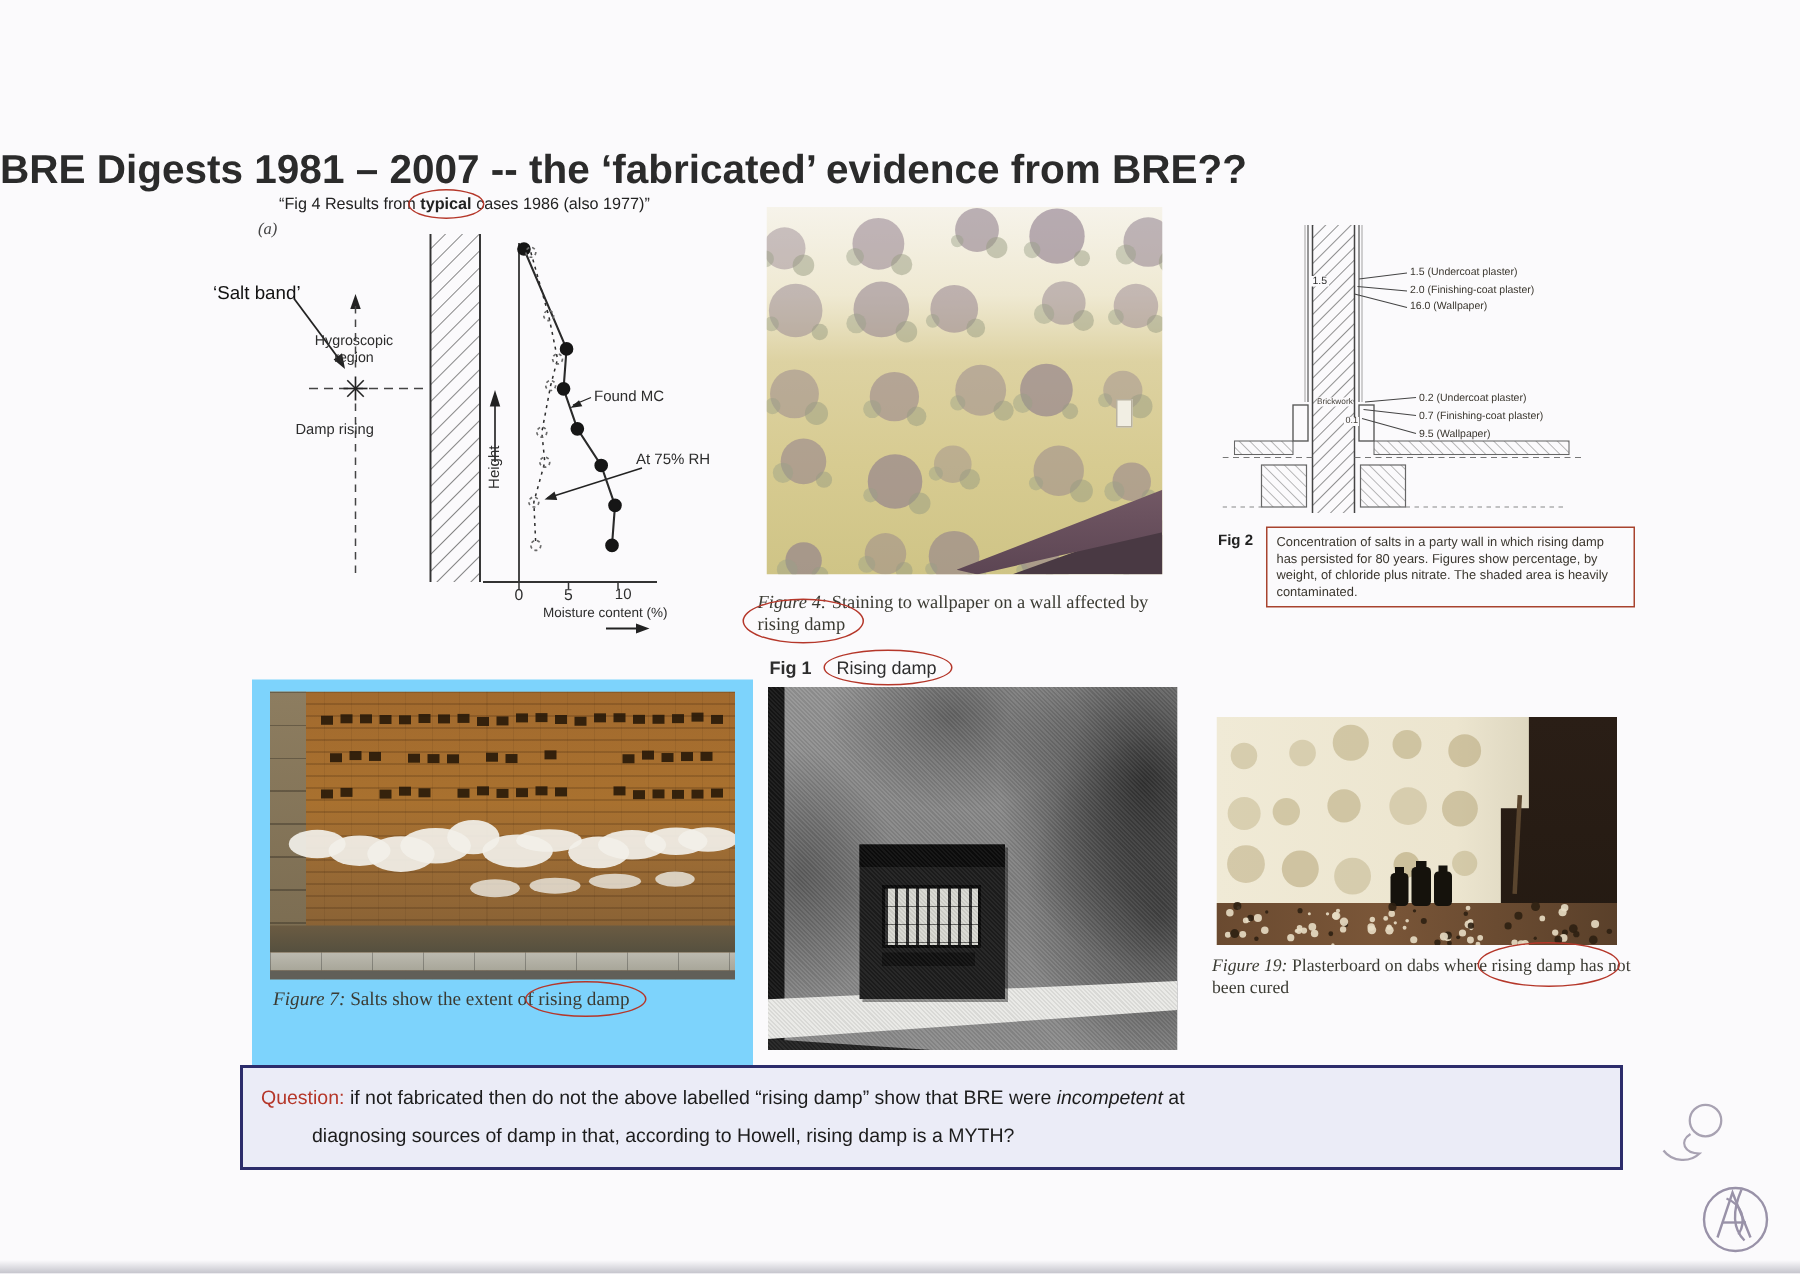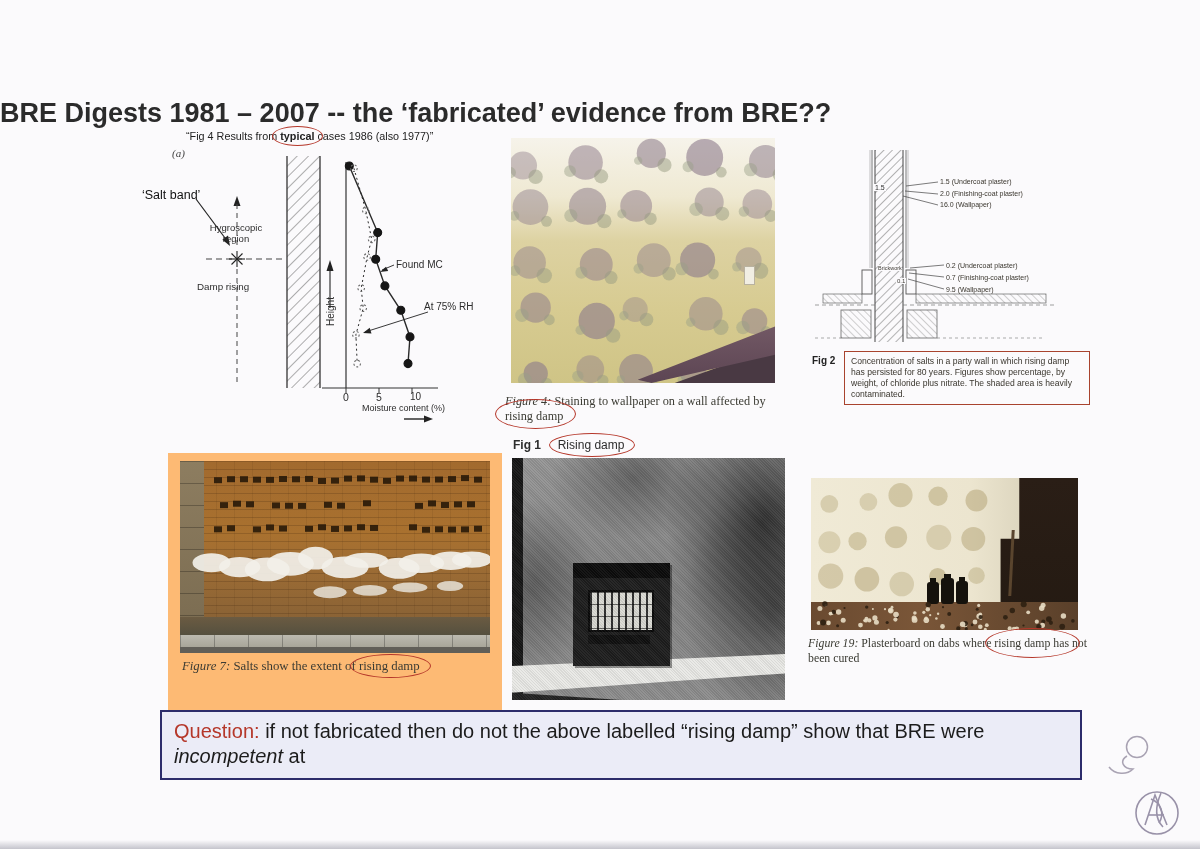--- a/index.html
+++ b/index.html
@@ -22,34 +22,34 @@
          font-size:27px;color:#2b2b2b;font-family:"Liberation Sans",sans-serif}
   .fig4-header{position:absolute;left:186px;top:130px;font-size:10.8px;color:#222}
   .fig4-header b{font-weight:bold}
   
   .fig2-box{position:absolute;left:844px;top:351px;width:232px;border:1.5px solid #a8432e;
             padding:4px 6px;font-size:8.6px;line-height:11px;color:#3a362e;
             font-family:Liberation Sans, sans-serif}
   
   .question-box{position:absolute;left:160px;top:710px;width:922px;box-sizing:border-box;
                 border:2px solid #2c2c6b;background:#ebecf7;padding:7px 23px 9px 12px;
-                font-size:20px;line-height:25px;color:#1c1c1c;z-index:4}
+                font-size:13px;line-height:25px;color:#1c1c1c;z-index:4}
   .q-label{color:#b5372a}
   .q-line2{display:block;padding-left:34px}
   
   .wallpaper-base{position:absolute;inset:0;
      background:linear-gradient(180deg,#f6f3ea 0%,#efe9d2 24%,#ddd2a2 42%,#d7cb91 70%,#cfc486 100%)}
   .wp-skirting{position:absolute;left:48%;top:68%;width:52%;height:32%;
      clip-path:polygon(0 96%,100% 28%,100% 64%,10% 100%);background:linear-gradient(#7a5f6b,#5c4553)}
   .wp-floorcorner{position:absolute;left:62%;top:82%;width:38%;height:18%;
      clip-path:polygon(0 100%,100% 18%,100% 100%);background:#493943}
   .wp-switch{position:absolute;left:233px;top:128px;width:9px;height:17px;background:#f1eee3;
      border:1px solid #b9b2a0}
   
-  .brick-card{position:absolute;left:168px;top:453px;width:334px;height:301px;background:#fdba74}
+  .brick-card{position:absolute;left:168px;top:453px;width:334px;height:301px;background:#7dd3fc}
   .brick-base{position:absolute;inset:0;
      background:repeating-linear-gradient(180deg,rgba(40,20,5,.18) 0 1px,rgba(0,0,0,0) 1px 8px),
                 repeating-linear-gradient(90deg,rgba(40,20,5,.08) 0 1px,rgba(0,0,0,0) 1px 18px),
                 linear-gradient(180deg,#a26a2e 0%,#a9712f 38%,#9d6c34 55%,#8f6535 75%,#7d5c36 100%)}
   .brick-quoin{position:absolute;left:0;top:0;width:24px;height:160px;
      background:repeating-linear-gradient(180deg,rgba(0,0,0,.25) 0 1px,rgba(0,0,0,0) 1px 22px),
                 linear-gradient(#8d7d60,#7c6d52)}
   .brick-shadow{position:absolute;left:0;top:156px;width:100%;height:18px;
      background:linear-gradient(#6b5b42,#55503f)}
   .brick-kerb{position:absolute;left:0;top:174px;width:100%;height:12px;
@@ -514,20 +514,21 @@
       <circle cx="261.9" cy="142.9" r="1.8" fill="#2e2012" fill-opacity="0.9"></circle>
       <circle cx="167.7" cy="127.4" r="1.6" fill="#e8ddc4" fill-opacity="0.9"></circle>
     </svg>
 </div>
 <div class="caption" style="left:808px;top:636px;width:292px;font-size:11.8px;line-height:15px;white-space:normal">
   <i>Figure 19:</i><span> Plasterboard on dabs where </span><span class="circled wide">rising damp</span><span> has not been cured</span>
 </div>
 
 <div class="question-box">
   <span class="q-label">Question:</span><span> if not fabricated then do not the above labelled “rising damp” show that BRE were </span><em>incompetent</em><span> at</span>
+  <span class="q-line2">diagnosing sources of damp in that, according to Howell, rising damp is a MYTH?</span>
 </div>
 
 <svg class="abs" style="left:1095px;top:715px;width:110px;height:125px" viewBox="0 0 110 125">
   <g stroke="#9a93a6" stroke-width="1.5" fill="none" opacity="0.85">
     <path d="M14,52 C20,60 32,60 38,54 C28,54 24,46 32,41"></path>
     <circle cx="42" cy="32" r="10.5"></circle>
   </g>
   <g stroke="#8f87a0" stroke-width="1.6" fill="none" opacity="0.9">
     <circle cx="62" cy="98" r="21"></circle>
     <path d="M50,110 L60,80 L72,110"></path>

